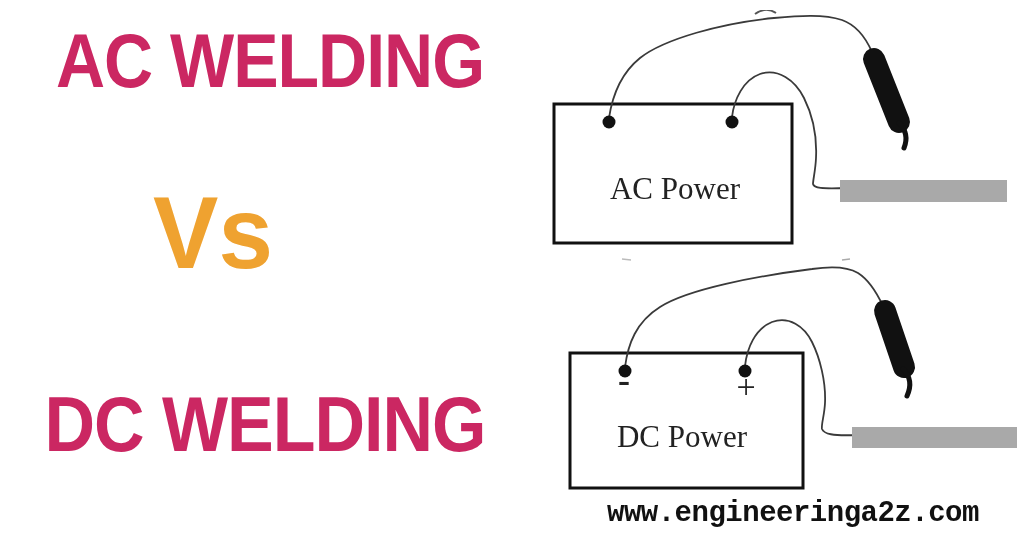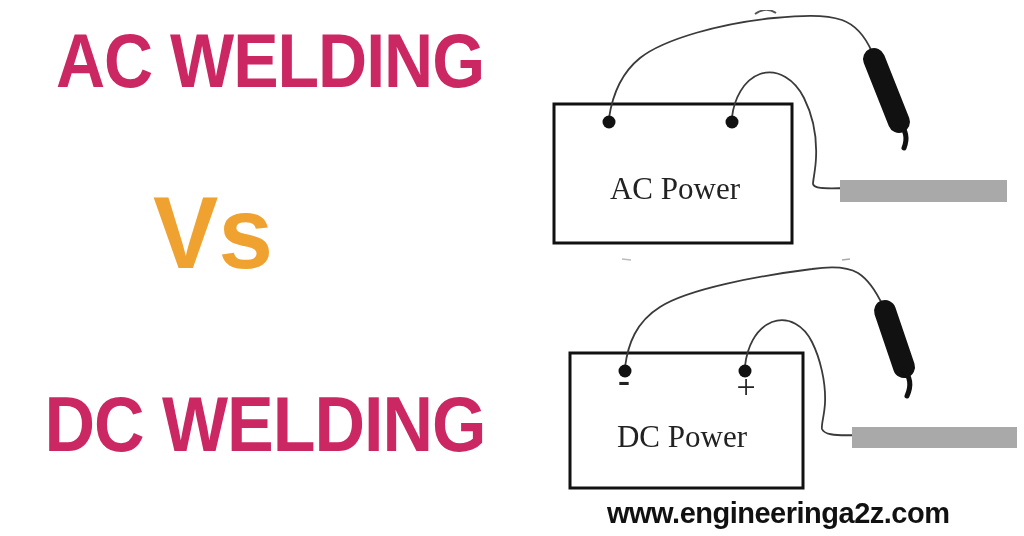--- a/index.html
+++ b/index.html
@@ -27,21 +27,21 @@
   }
   .right-panel { position:absolute; left:512px; top:0; width:512px; height:536px;margin-top:10px; }
   .diagram-svg { position:absolute; left:0; top:0; }
   .svg-label {
     font-family:"Liberation Serif", serif;
     fill:#222222;
   }
   #footer-site {
     position:absolute; left:607px; top:497px;
     font-size:29px; font-weight:bold; letter-spacing:-0.5px;
-    color:#111111; white-space:nowrap;
+    color:#111111; white-space:nowrap;font-family:Liberation Mono, monospace;
   }
 </style>
 </head>
 <body>
 
 <div id="stage">
 
   <div class="left-panel">
     <div id="title-ac" class="heading">AC WELDING</div>
     <div id="title-vs" class="heading">Vs</div>

